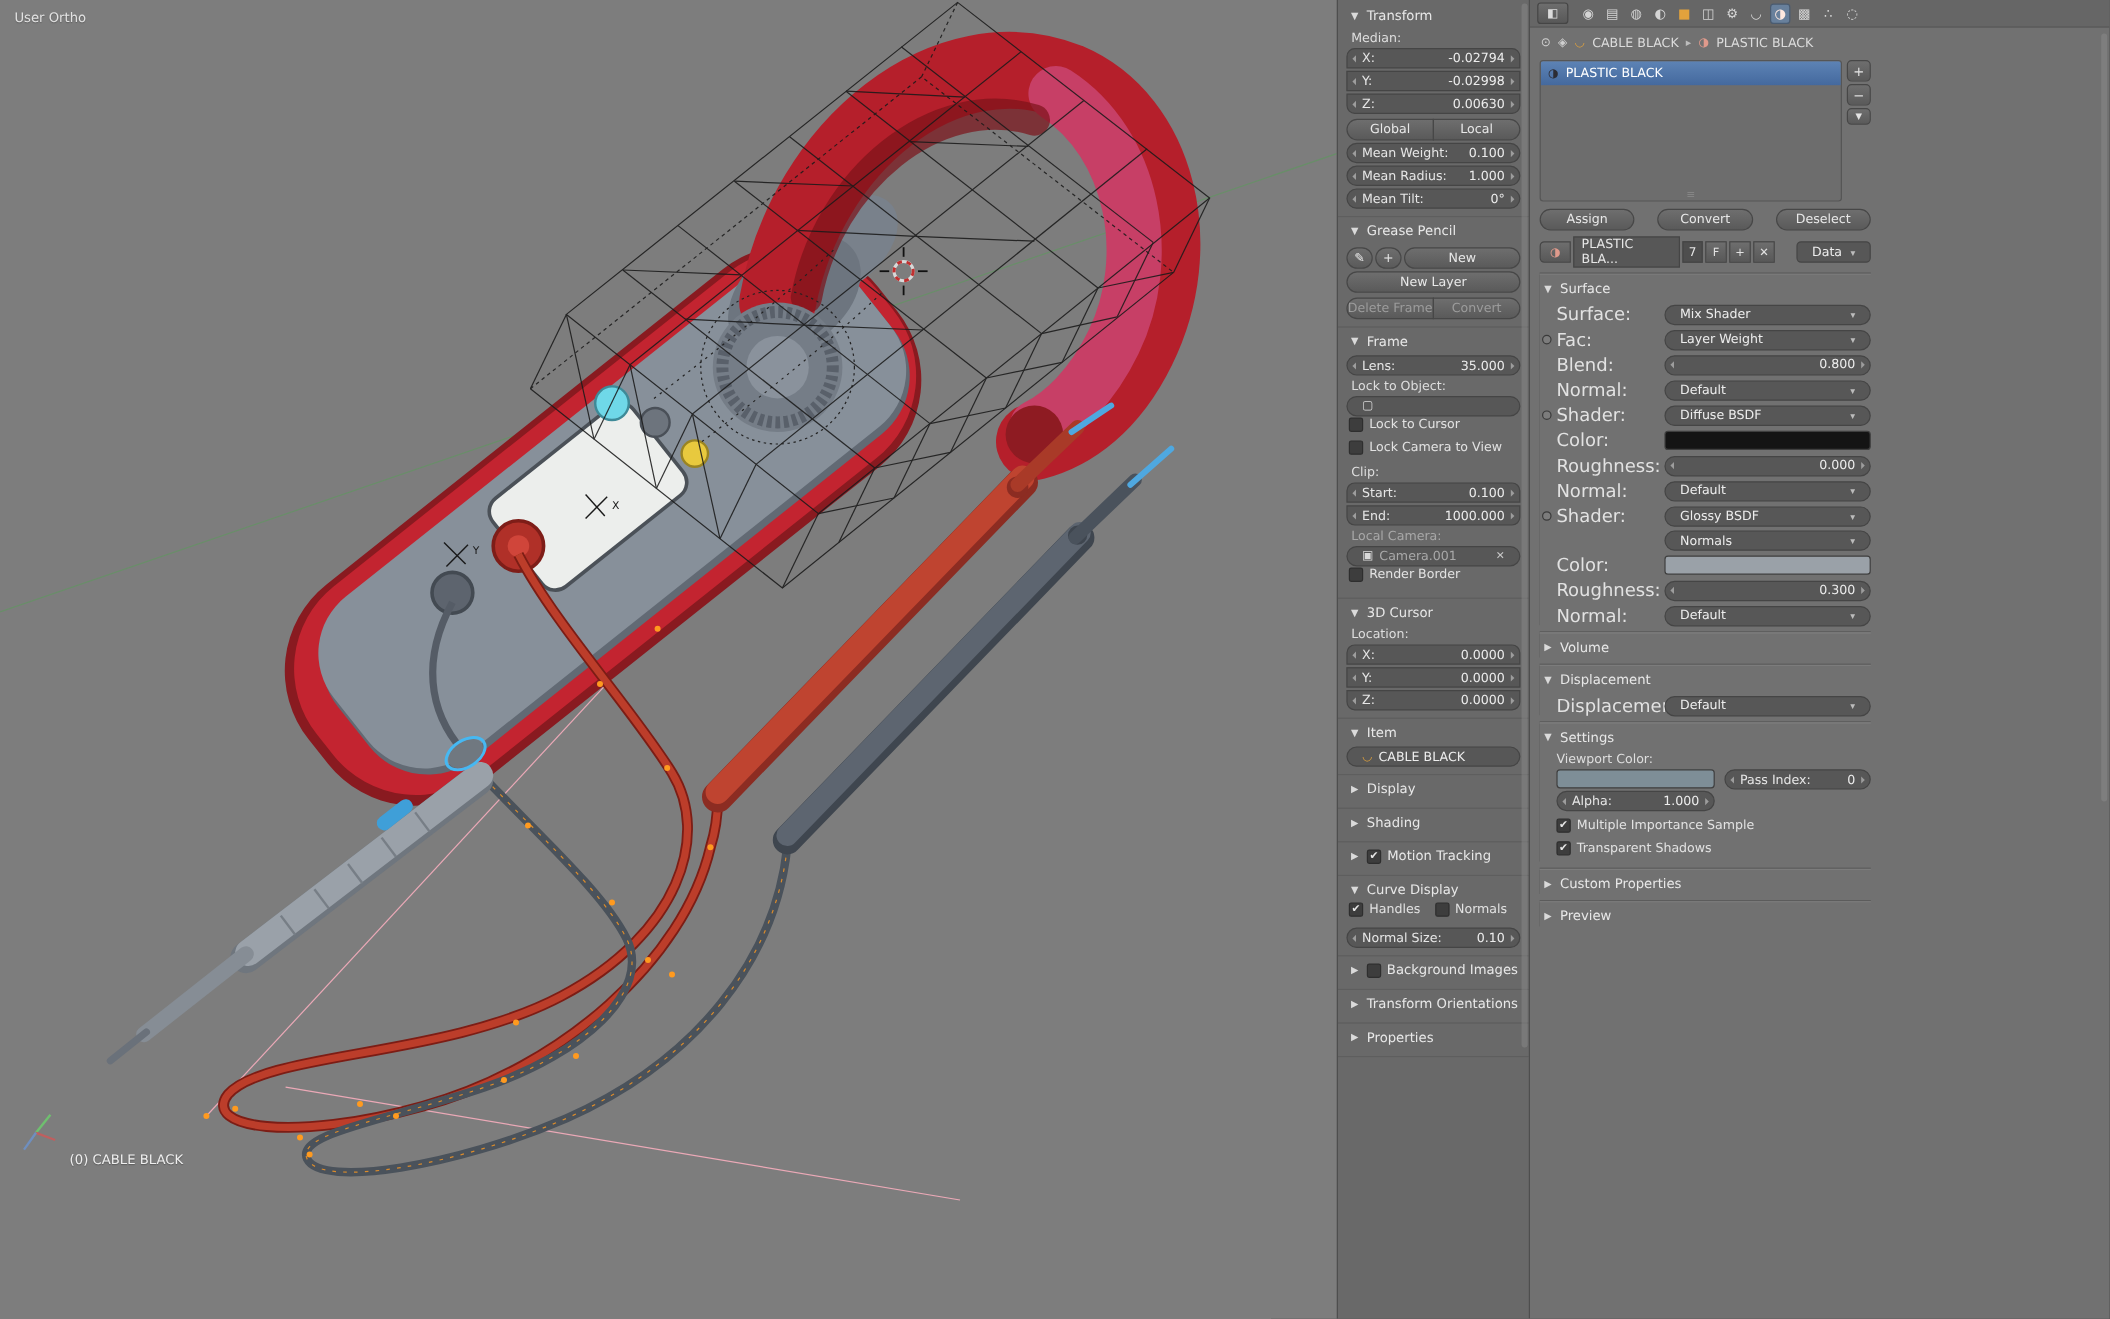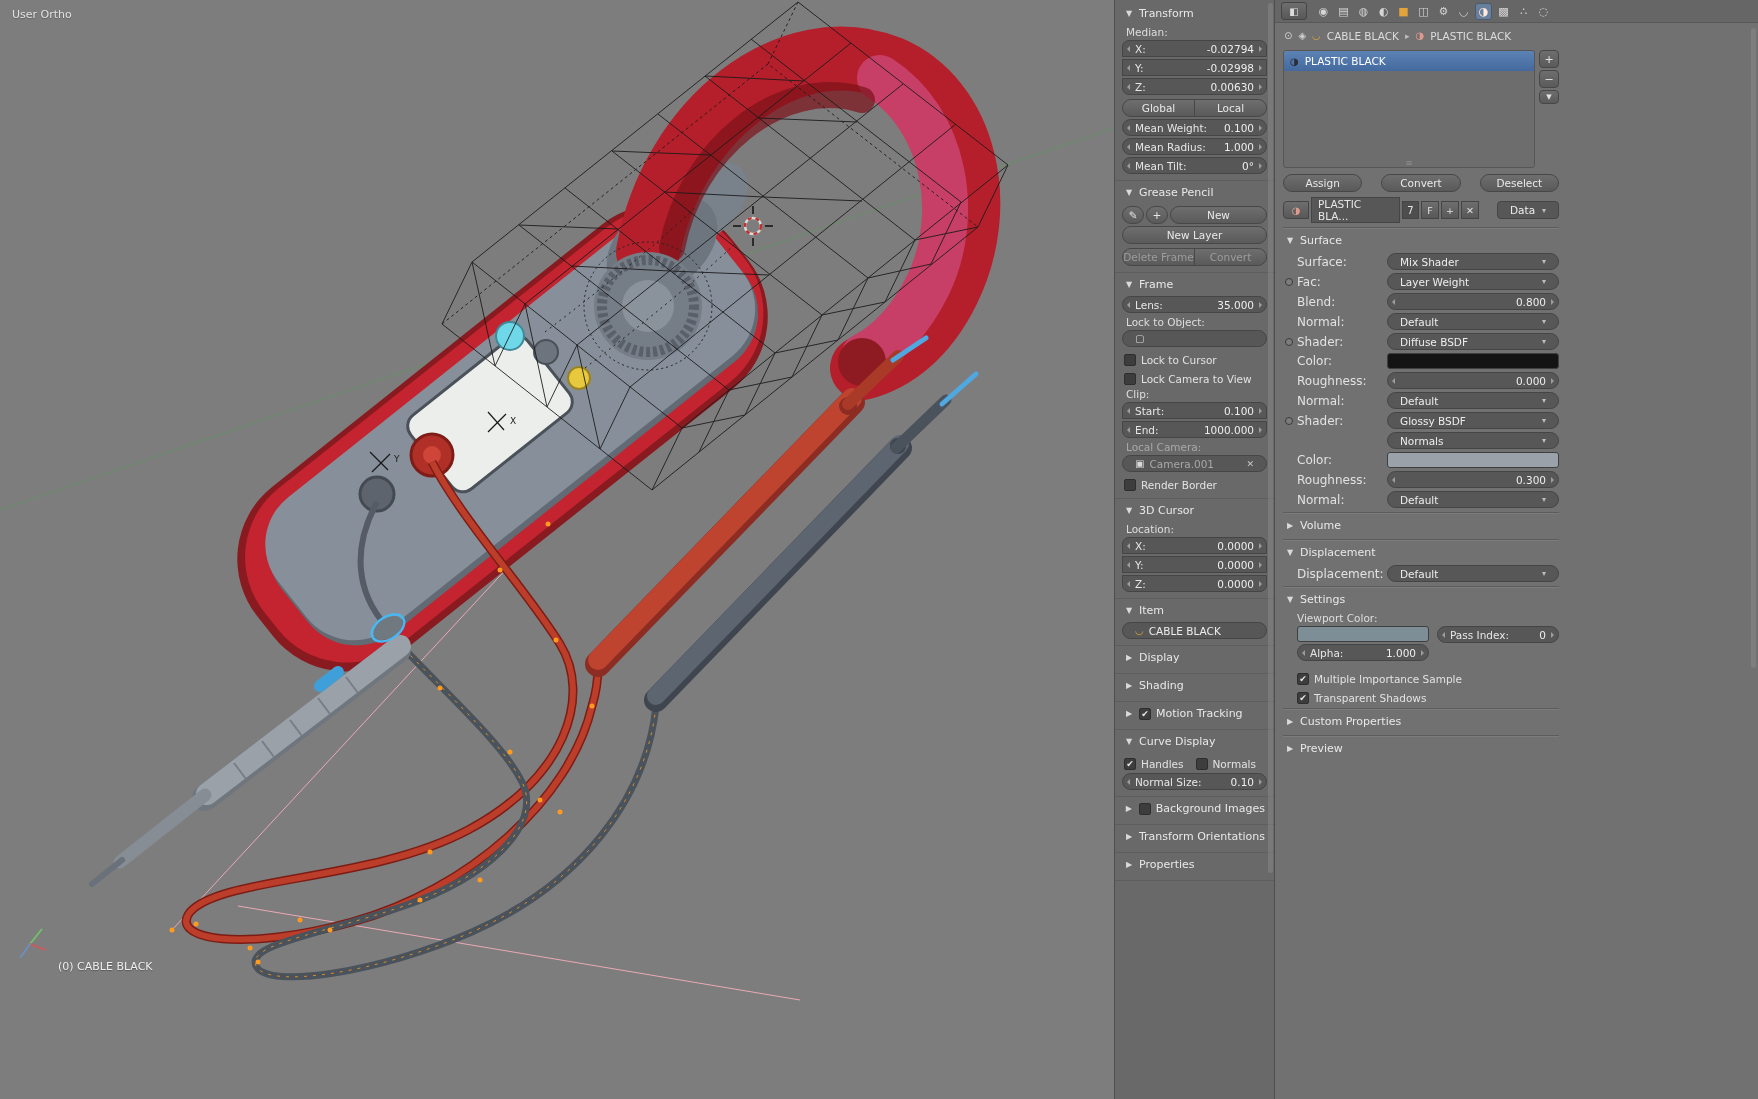--- a/index.html
+++ b/index.html
@@ -33,21 +33,21 @@
   .btn{height:18px;border-radius:9px;background:linear-gradient(#6e6e6e,#5a5a5a);border:1px solid #474747;color:#e8e8e8;
        font-size:10.5px;display:flex;align-items:center;justify-content:center;white-space:nowrap;cursor:pointer}
   .btn.dis{color:#9c9c9c}
   .btn.sq{width:22px;flex:none}
   .hpair{display:flex}
   .hpair .btn{flex:1;border-radius:0;margin-left:-1px}
   .hpair .btn:first-child{border-radius:9px 0 0 9px;margin-left:0}
   .hpair .btn:last-child{border-radius:0 9px 9px 0}
   .cb{width:12px;height:12px;flex:none;border-radius:2px;background:#3d3d3d;border:1px solid #2e2e2e;color:#e8e8e8;
       font-size:9px;line-height:11px;text-align:center;cursor:pointer}
-  .cbrow{display:flex;align-items:flex-end;gap:5px;height:18px;margin:1px 0 1px 2px;font-size:10.5px;color:#e2e2e2}
+  .cbrow{display:flex;align-items:flex-start;gap:5px;height:18px;margin:1px 0 1px 2px;font-size:10.5px;color:#e2e2e2}
 
   
   .npanel{position:absolute;left:1114px;top:0;width:160px;height:1099px;background:#696969;border-left:1px solid #4e4e4e;padding:2px 0}
   .nsec{padding:2px 7px 6px;border-bottom:1px solid #5e5e5e}
   .nsec .field,.nsec .btn,.nsec .hpair,.nsec .vstack{margin-top:2px}
   .nscroll{position:absolute;right:1px;top:3px;width:5px;height:870px;background:#8f8f8f;border-radius:3px;opacity:.45}
 
   
   .props{position:absolute;left:1274px;top:0;width:484px;height:1099px;background:#717171;border-left:1px solid #4e4e4e}
   .ptabs{display:flex;align-items:center;gap:3px;height:23px;background:#666;padding:0 6px;border-bottom:1px solid #585858}
@@ -78,21 +78,21 @@
   .dbrow{display:flex;gap:2px;margin-top:5px;align-items:center}
   .dbbrowse{width:26px;height:18px;border-radius:4px 0 0 4px;background:linear-gradient(#6e6e6e,#585858);border:1px solid #454545;
             display:flex;align-items:center;justify-content:center;font-size:10px;color:#e09a8c;cursor:pointer}
   .dbname{flex:1;height:18px;background:#575757;border:1px solid #454545;display:flex;align-items:center;padding:12px 6px;font-size:10.5px;cursor:text}
   .dbusers{width:17px;height:18px;background:#4e4e4e;border:1px solid #454545;display:flex;align-items:center;justify-content:center;font-size:10px;cursor:pointer}
   .dbbtn{width:18px;height:18px;background:linear-gradient(#6e6e6e,#585858);border:1px solid #454545;display:flex;
          align-items:center;justify-content:center;font-size:9.5px;color:#e2e2e2;cursor:pointer}
   .dblink{width:62px;height:18px;margin-left:16px;border-radius:4px}
   .ppanel{border-top:1px solid #7c7c7c;box-shadow:0 -1px 0 #5c5c5c;margin-top:5px;padding-top:2px}
   .prow{display:flex;align-items:center;gap:4px;margin:3px 0 3px 14px;position:relative}
-  .prow .plab{width:86px;font-size:12px;color:#e2e2e2;flex:none}
+  .prow .plab{width:86px;font-size:15px;color:#e2e2e2;flex:none}
   .prow .pval{flex:1}
   .sock{position:absolute;left:-12px;width:8px;height:8px;border-radius:50%;background:#7c7c7c;border:1.5px solid #3a3a3a}
   .swatch{height:16px;border-radius:3px;border:1px solid #3f3f3f;flex:1;cursor:pointer}
   .pscroll{position:absolute;right:2px;top:28px;width:5px;height:640px;background:#8f8f8f;border-radius:3px;opacity:.45}
 </style>
 </head>
 <body>
 
 <div id="app">
 

